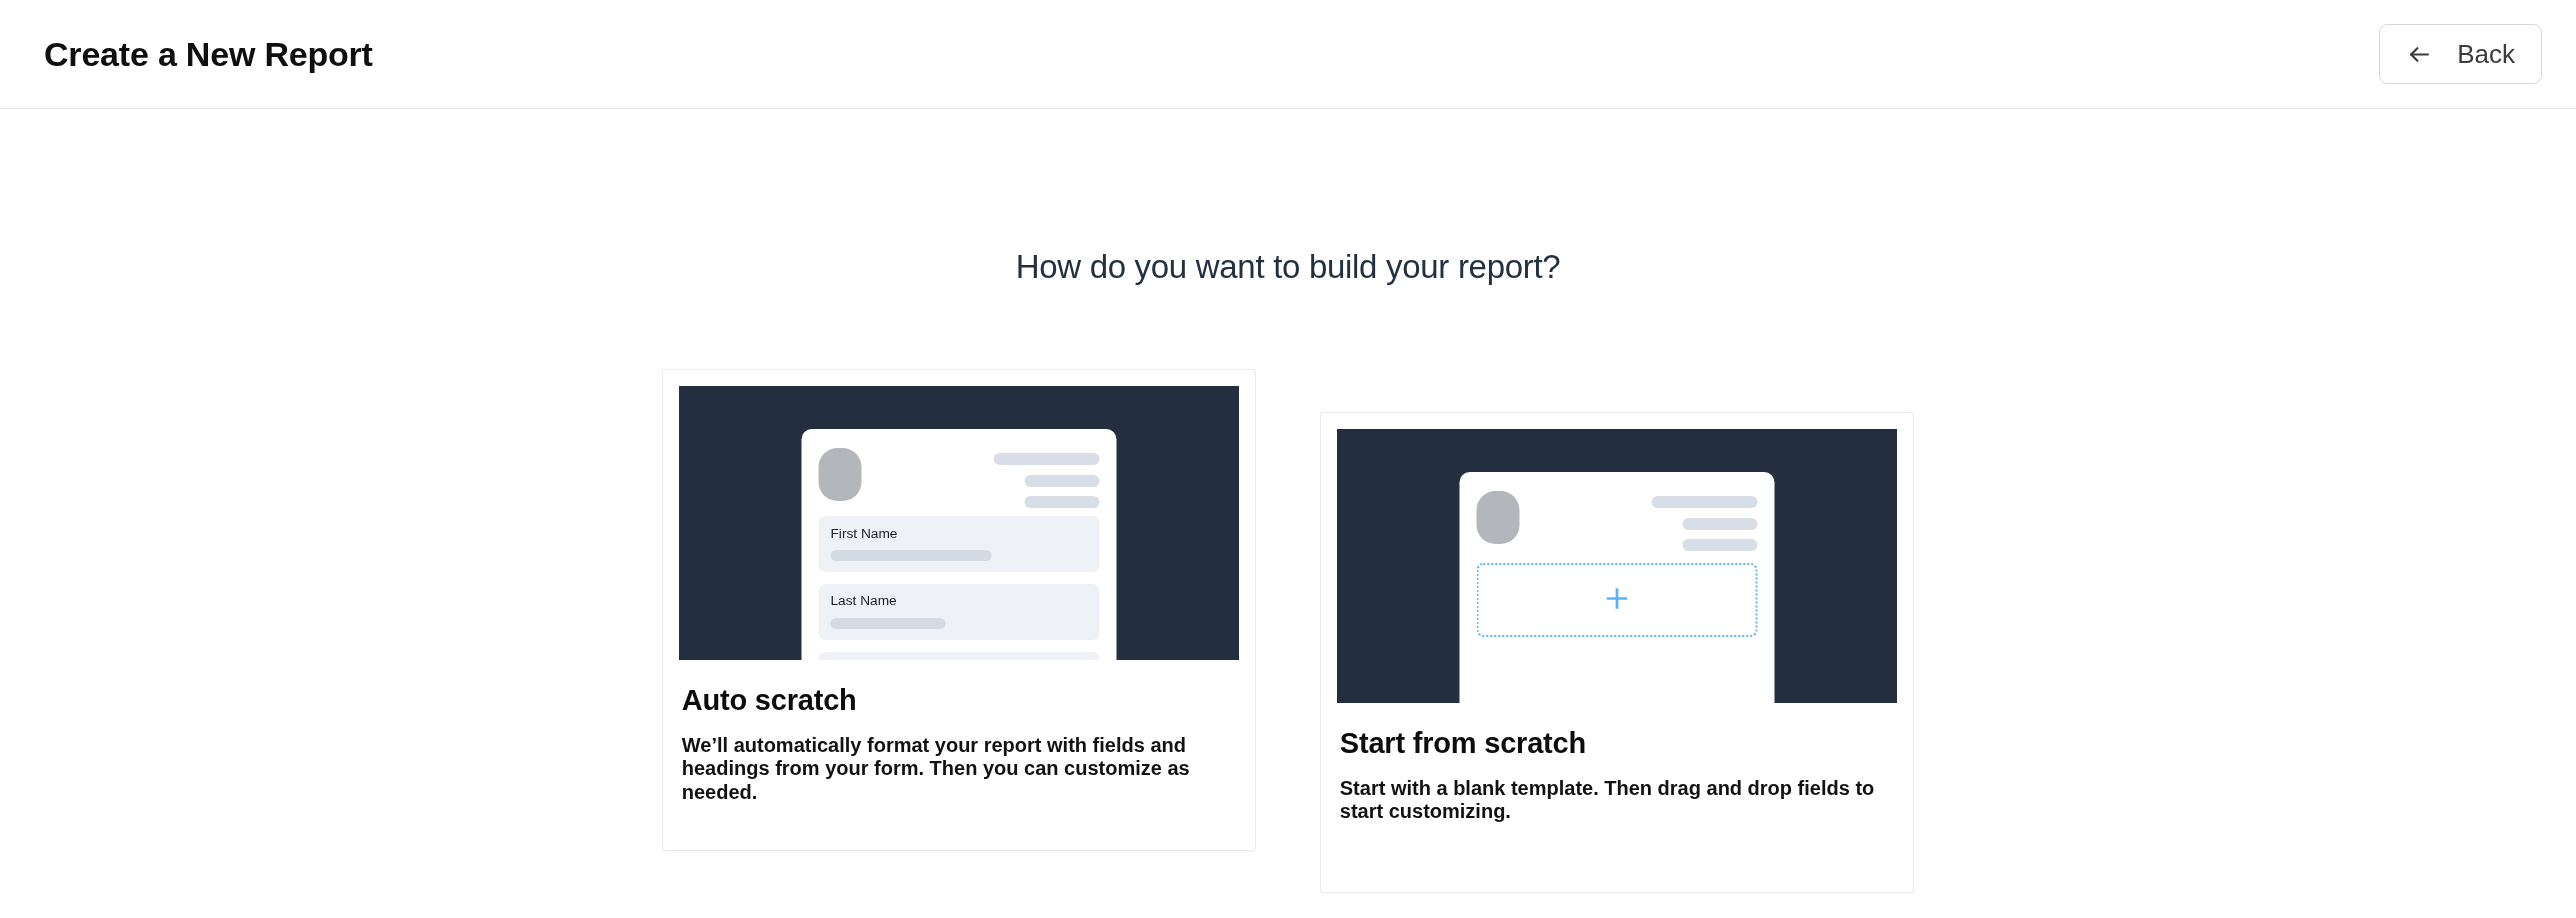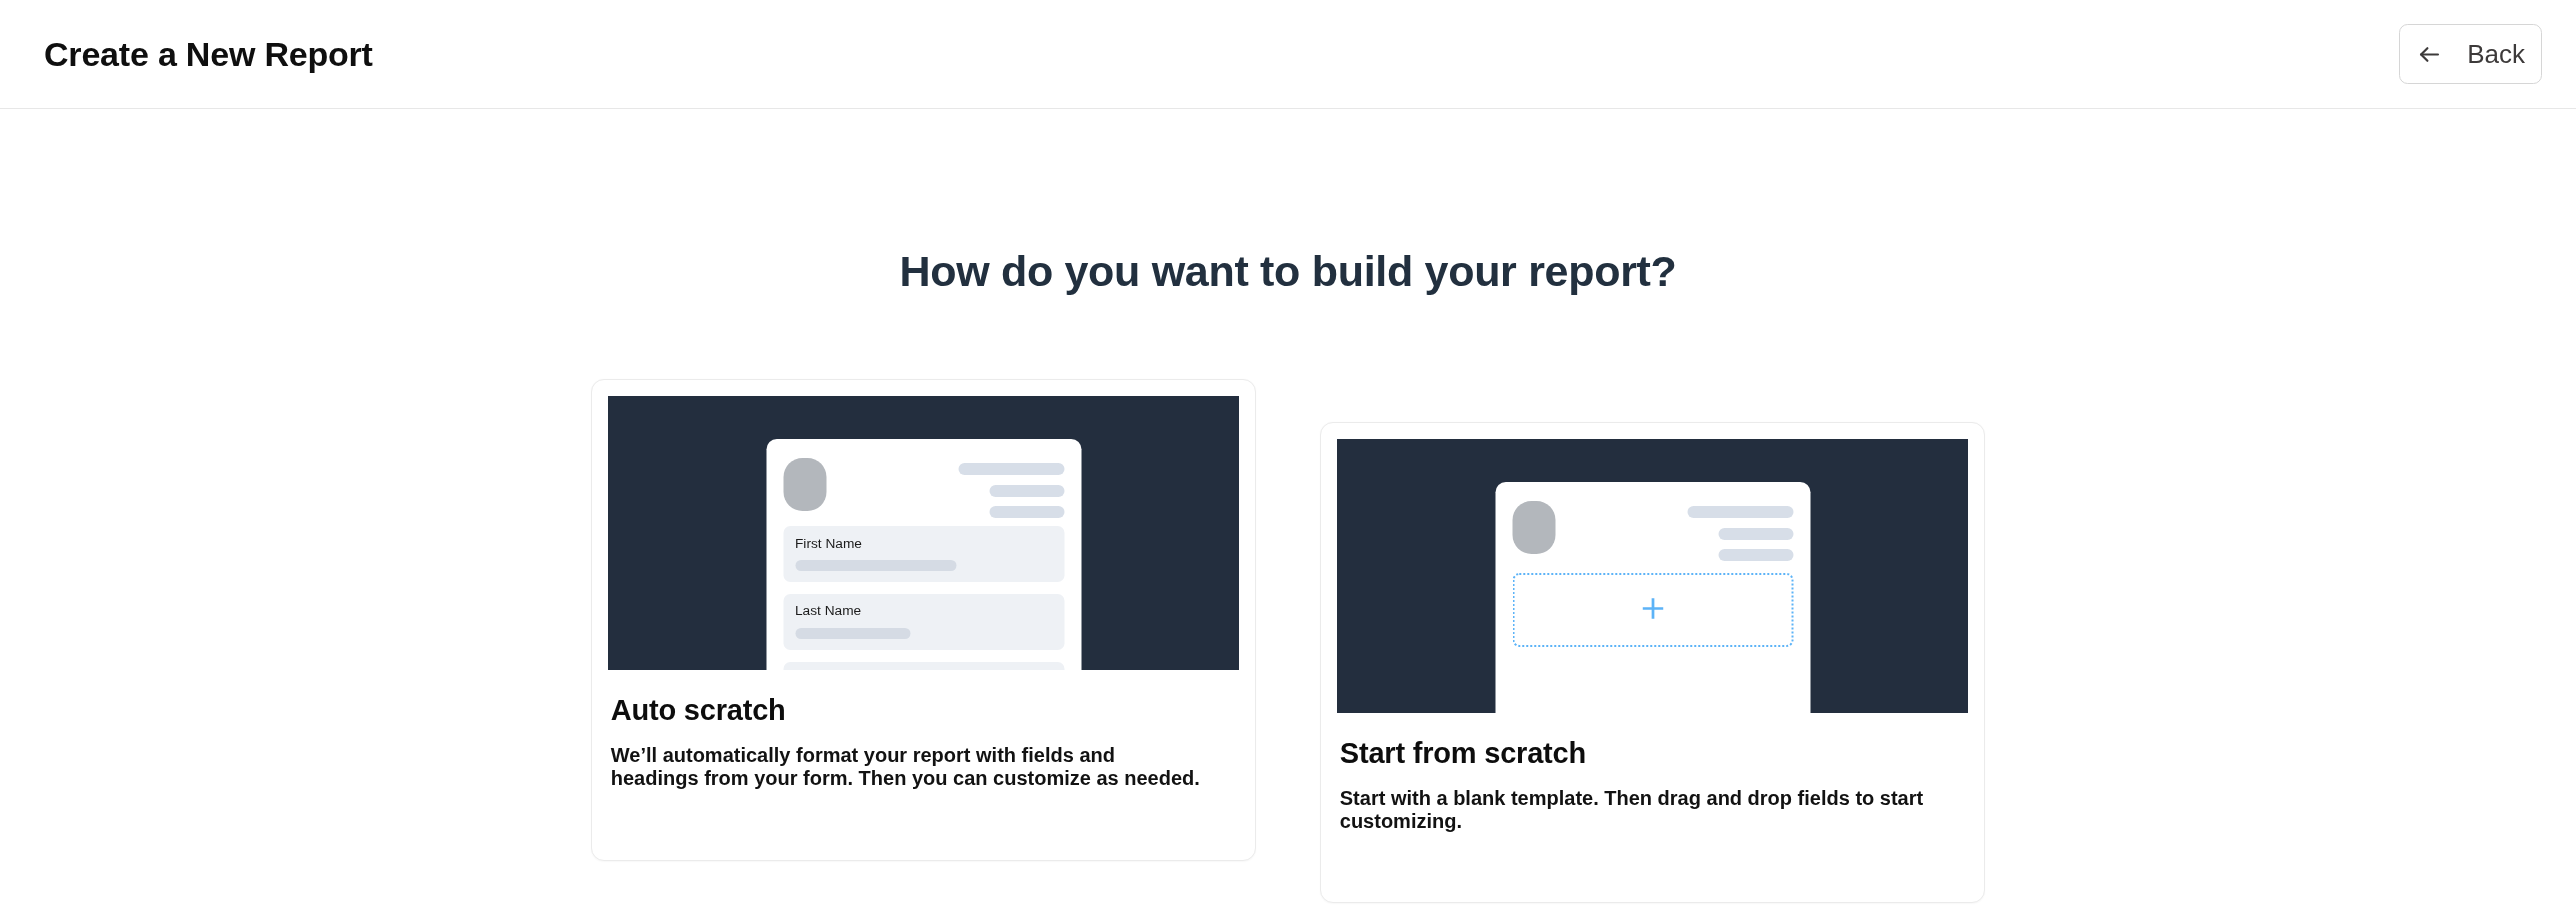--- a/index.html
+++ b/index.html
@@ -38,21 +38,21 @@
     align-items: center;
     gap: 15.4px;
   }
 
   .hbtn {
     display: inline-flex;
     align-items: center;
     justify-content: center;
     gap: 12px;
     height: 60px;
-    padding: 0 16px;
+    padding: 0 26px;
     border: 1.7px solid #d6d6d6;
     border-radius: 8.6px;
     background: #ffffff;
     color: #3d3a3a;
     font-size: 26px;
     font-weight: 500;
     font-family: "Liberation Sans", sans-serif;
     cursor: pointer;
     white-space: nowrap;
   }
@@ -64,40 +64,40 @@
     position: relative;
     width: 100%;
     height: calc(919px - 109px);
     display: flex;
     flex-direction: column;
     align-items: center;
   }
 
   .main-heading {
     margin-top: 141px;
-    font-size: 43px;
-    font-weight: 700;
+    font-size: 33px;
+    font-weight: 400;
     color: #22303f;
     letter-spacing: -0.3px;
     line-height: 1;
     text-align: center;
   }
 
   .cards-row {
     margin-top: 86px;
     display: flex;
     align-items: flex-start;
     gap: 64px;
   }
 
   .opt-card {
-    width: 665px;
+    width: 594px;
     background: #ffffff;
     border: 1.7px solid #ebebeb;
-    border-radius: 13px;
+    border-radius: 3px;
     padding: 16.2px 16.2px 0 16.2px;
     box-shadow: 0 0.9px 1.7px rgba(0,0,0,0.03);
     cursor: pointer;
     display: flex;
     flex-direction: column;
   }
   .opt-card.tall  { height: 482px; }
   .opt-card.short { height: 481px; margin-top: 43px; }
 
   

